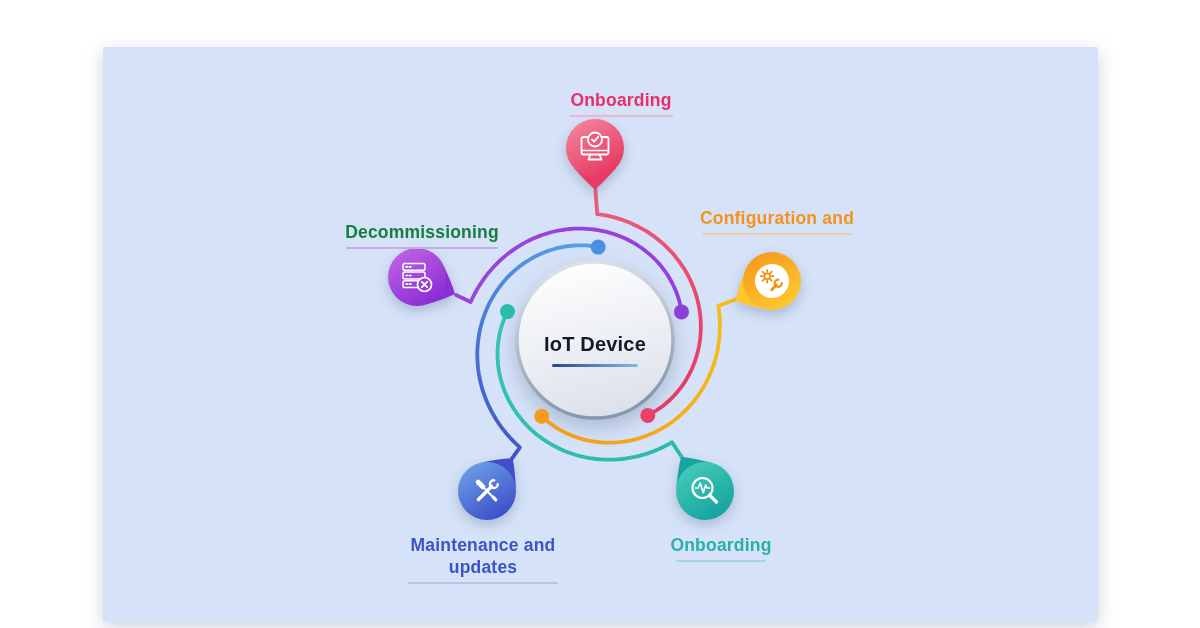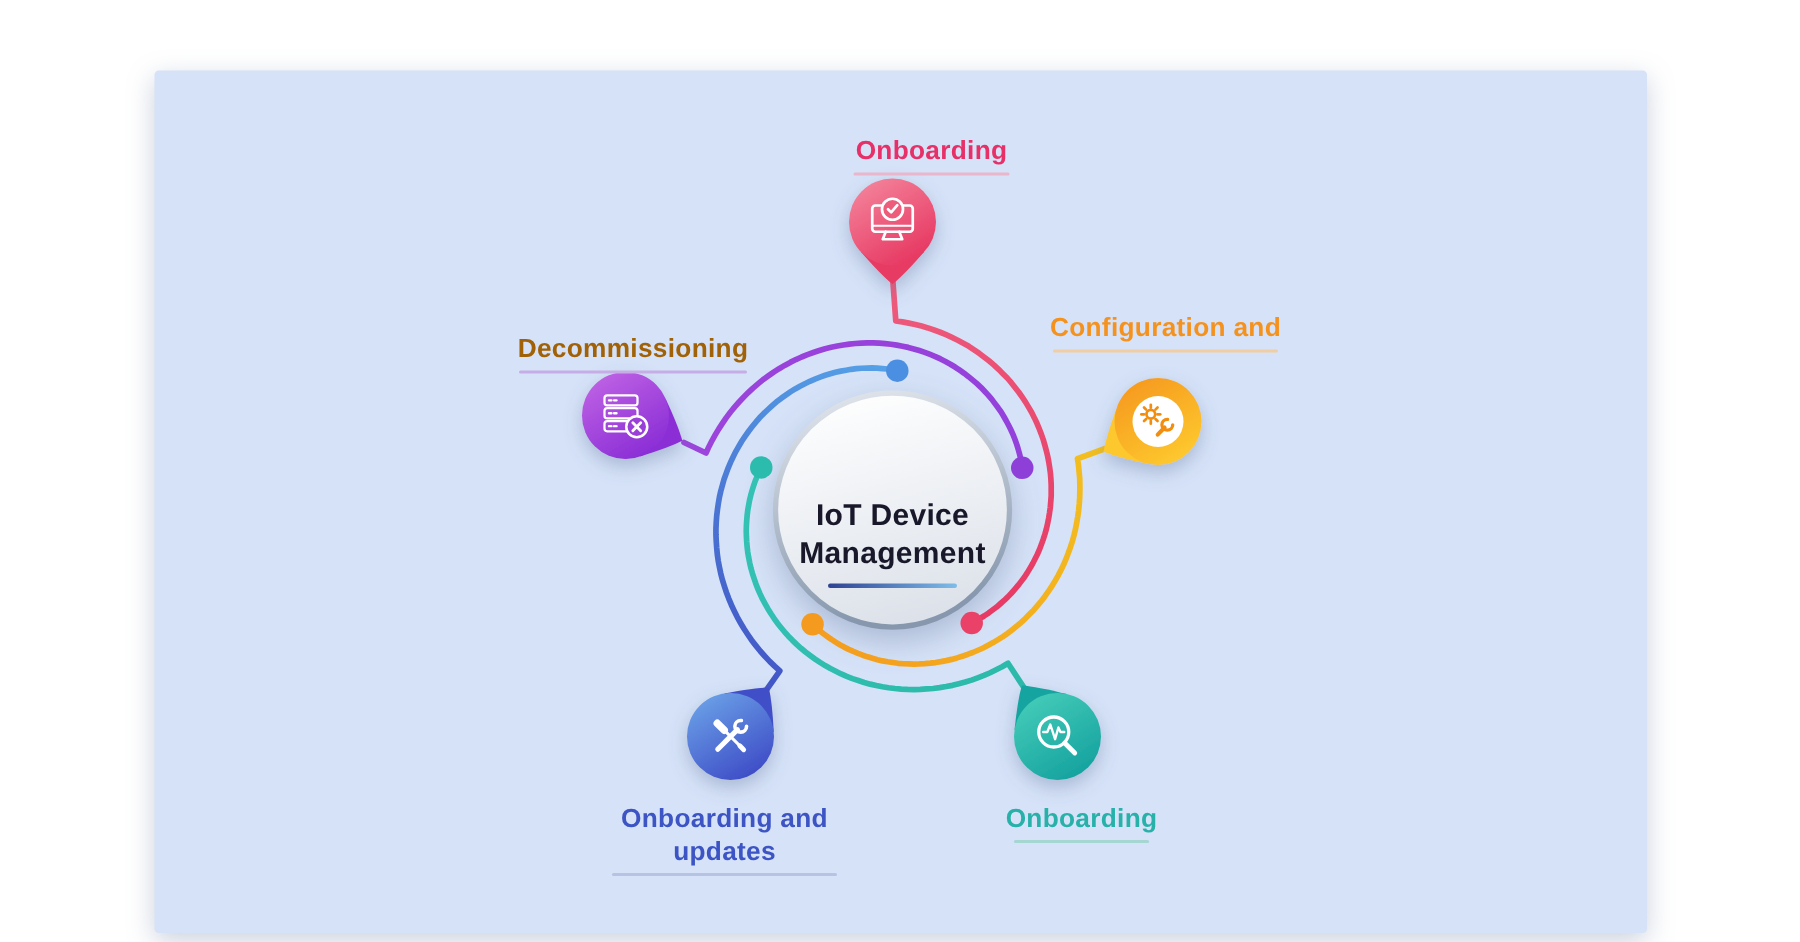--- a/index.html
+++ b/index.html
@@ -176,21 +176,20 @@
         <path d="M -11 -10.1 L -5 -10.1 M -11 -1.5 L -5 -1.5 M -11 7.1 L -5 7.1" stroke-width="1.6" stroke-dasharray="1.6 1.8"></path>
         <circle cx="7.5" cy="7.5" r="7" fill="#9a41d8" stroke-width="1.7"></circle>
         <path d="M 4.9 4.9 L 10.1 10.1 M 10.1 4.9 L 4.9 10.1" stroke-width="1.9"></path>
       </g>
       </g>
     </g>
   </svg>
 
 <div class="center-label" style="color: rgb(24, 24, 42);">
   <div>IoT Device</div>
-  <div>Management</div>
   <div class="center-underline" style="background: linear-gradient(90deg, rgb(46, 66, 147), rgb(127, 189, 233));"></div>
 </div>
 
 <div class="label label-onboarding" style="color: rgb(231, 47, 104);">
   <div>Onboarding</div>
   <div></div>
   <div class="lbl-underline" style="background: rgb(234, 182, 203);"></div>
 </div>
 
 <div class="label label-configuration" style="color: rgb(245, 146, 29);">
@@ -198,22 +197,22 @@
   <div class="lbl-underline" style="background: rgb(240, 205, 162);"></div>
 </div>
 
 <div class="label label-monitoring" style="color: rgb(39, 177, 169);">
   <div>Onboarding</div>
   <div></div>
   <div class="lbl-underline" style="background: rgb(165, 214, 210);"></div>
 </div>
 
 <div class="label label-maintenance" style="color: rgb(60, 84, 196);">
-  <div>Onboarding and</div>
+  <div>Maintenance and</div>
   <div>updates</div>
   <div class="lbl-underline" style="background: rgb(182, 195, 227);"></div>
 </div>
 
-<div class="label label-decommissioning" style="color: #a16207;">
+<div class="label label-decommissioning" style="color: #15803d;">
   <div>Decommissioning</div>
   <div></div>
   <div class="lbl-underline" style="background: rgb(198, 173, 230);"></div>
 </div>
 
 </body></html>

